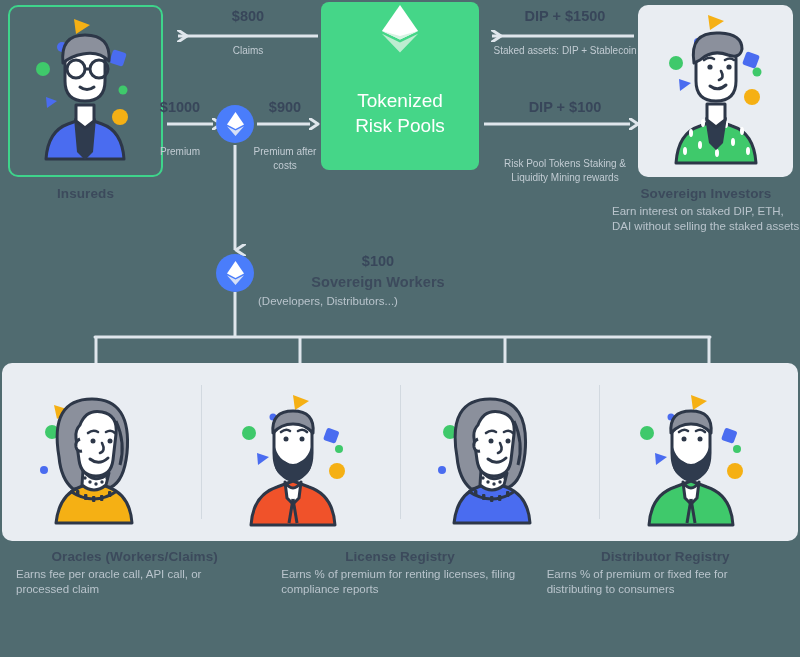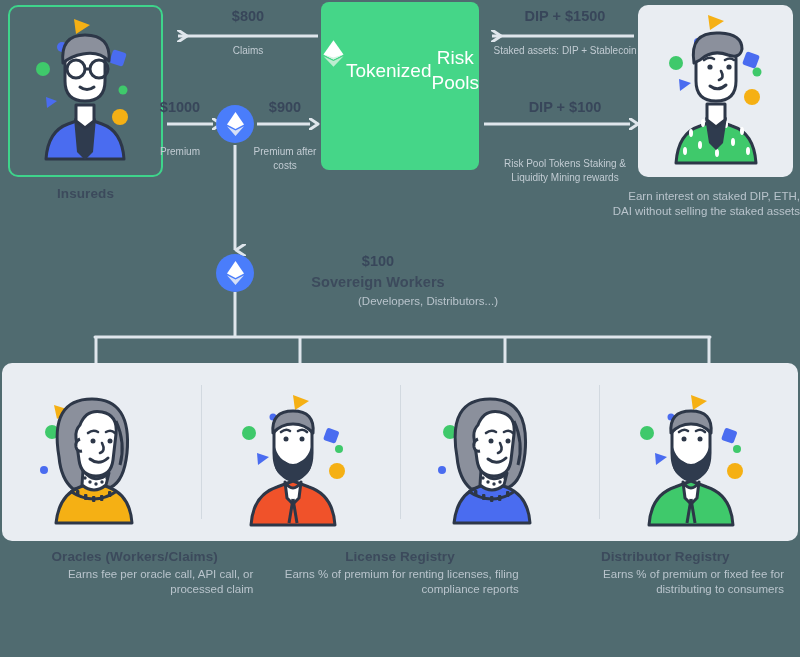--- a/index.html
+++ b/index.html
@@ -25,42 +25,42 @@
   .investor-box {
     left: 638px; top: 5px; width: 155px; height: 172px;
     background: #e9edf2;
     border-radius: 10px;
   }
   
   .risk-pool {
     left: 321px; top: 2px; width: 158px; height: 168px;
     background: #45d688;
     border-radius: 8px;
-    display: flex; flex-direction: row;
+    display: flex; flex-direction: column;
     align-items: center; justify-content: flex-end;
     padding-bottom: 32px;
   }
   .risk-pool .rp-label {
     color: #ffffff;
     font-size: 19px;
     line-height: 25px;
     text-align: center;
     font-weight: 400;
   }
   .eth-big { margin-bottom: 34px; }
 
   
   .cap-title {
     font-size: 13.5px; font-weight: bold;
     color: #3c4a5c; text-align: center;
     letter-spacing: .1px;
   }
   .cap-sub {
     font-size: 11.5px; color: #b9c4cc;
-    text-align: right; line-height: 14.5px;
+    text-align: left; line-height: 14.5px;
     margin-top: 3px;
   }
 
   
   .amt {
     position: absolute;
     font-size: 14.5px; font-weight: bold;
     color: #38465a; text-align: center;
     white-space: nowrap;
   }
@@ -213,20 +213,21 @@
       <path d="M56 58 q-5-32 26-30 q22 1 22 16 q-2 10-14 6 q-16-6-28 5 z" fill="#8b909c" stroke="#2d3748" stroke-width="3" stroke-linejoin="round"></path>
       <circle cx="72" cy="62" r="2.6" fill="#2d3748"></circle>
       <circle cx="91" cy="62" r="2.6" fill="#2d3748"></circle>
       <path d="M66 55 q5-4 10-1" fill="none" stroke="#2d3748" stroke-width="2.6" stroke-linecap="round"></path>
       <path d="M87 55 q5-3 9 0" fill="none" stroke="#2d3748" stroke-width="2.6" stroke-linecap="round"></path>
       <path d="M83 66 q4 7 -2 9" fill="none" stroke="#2d3748" stroke-width="2.6" stroke-linecap="round"></path>
       <path d="M72 81 q8 6 16 -1" fill="none" stroke="#2d3748" stroke-width="3" stroke-linecap="round"></path>
     </svg>
   </div>
   <div class="abs" style="left:612px; top:186px; width:188px;">
+    <div class="cap-title">Sovereign Investors</div>
     <div class="cap-sub">Earn interest on staked DIP, ETH, DAI without selling the staked assets</div>
   </div>
 
   <div class="amt" style="left:188px; top:8px; width:120px;">$800</div>
   <div class="desc" style="left:188px; top:44px; width:120px;">Claims</div>
 
   <div class="amt" style="left:140px; top:99px; width:80px;">$1000</div>
   <div class="desc" style="left:140px; top:145px; width:80px;">Premium</div>
 
   <div class="amt" style="left:250px; top:99px; width:70px;">$900</div>

